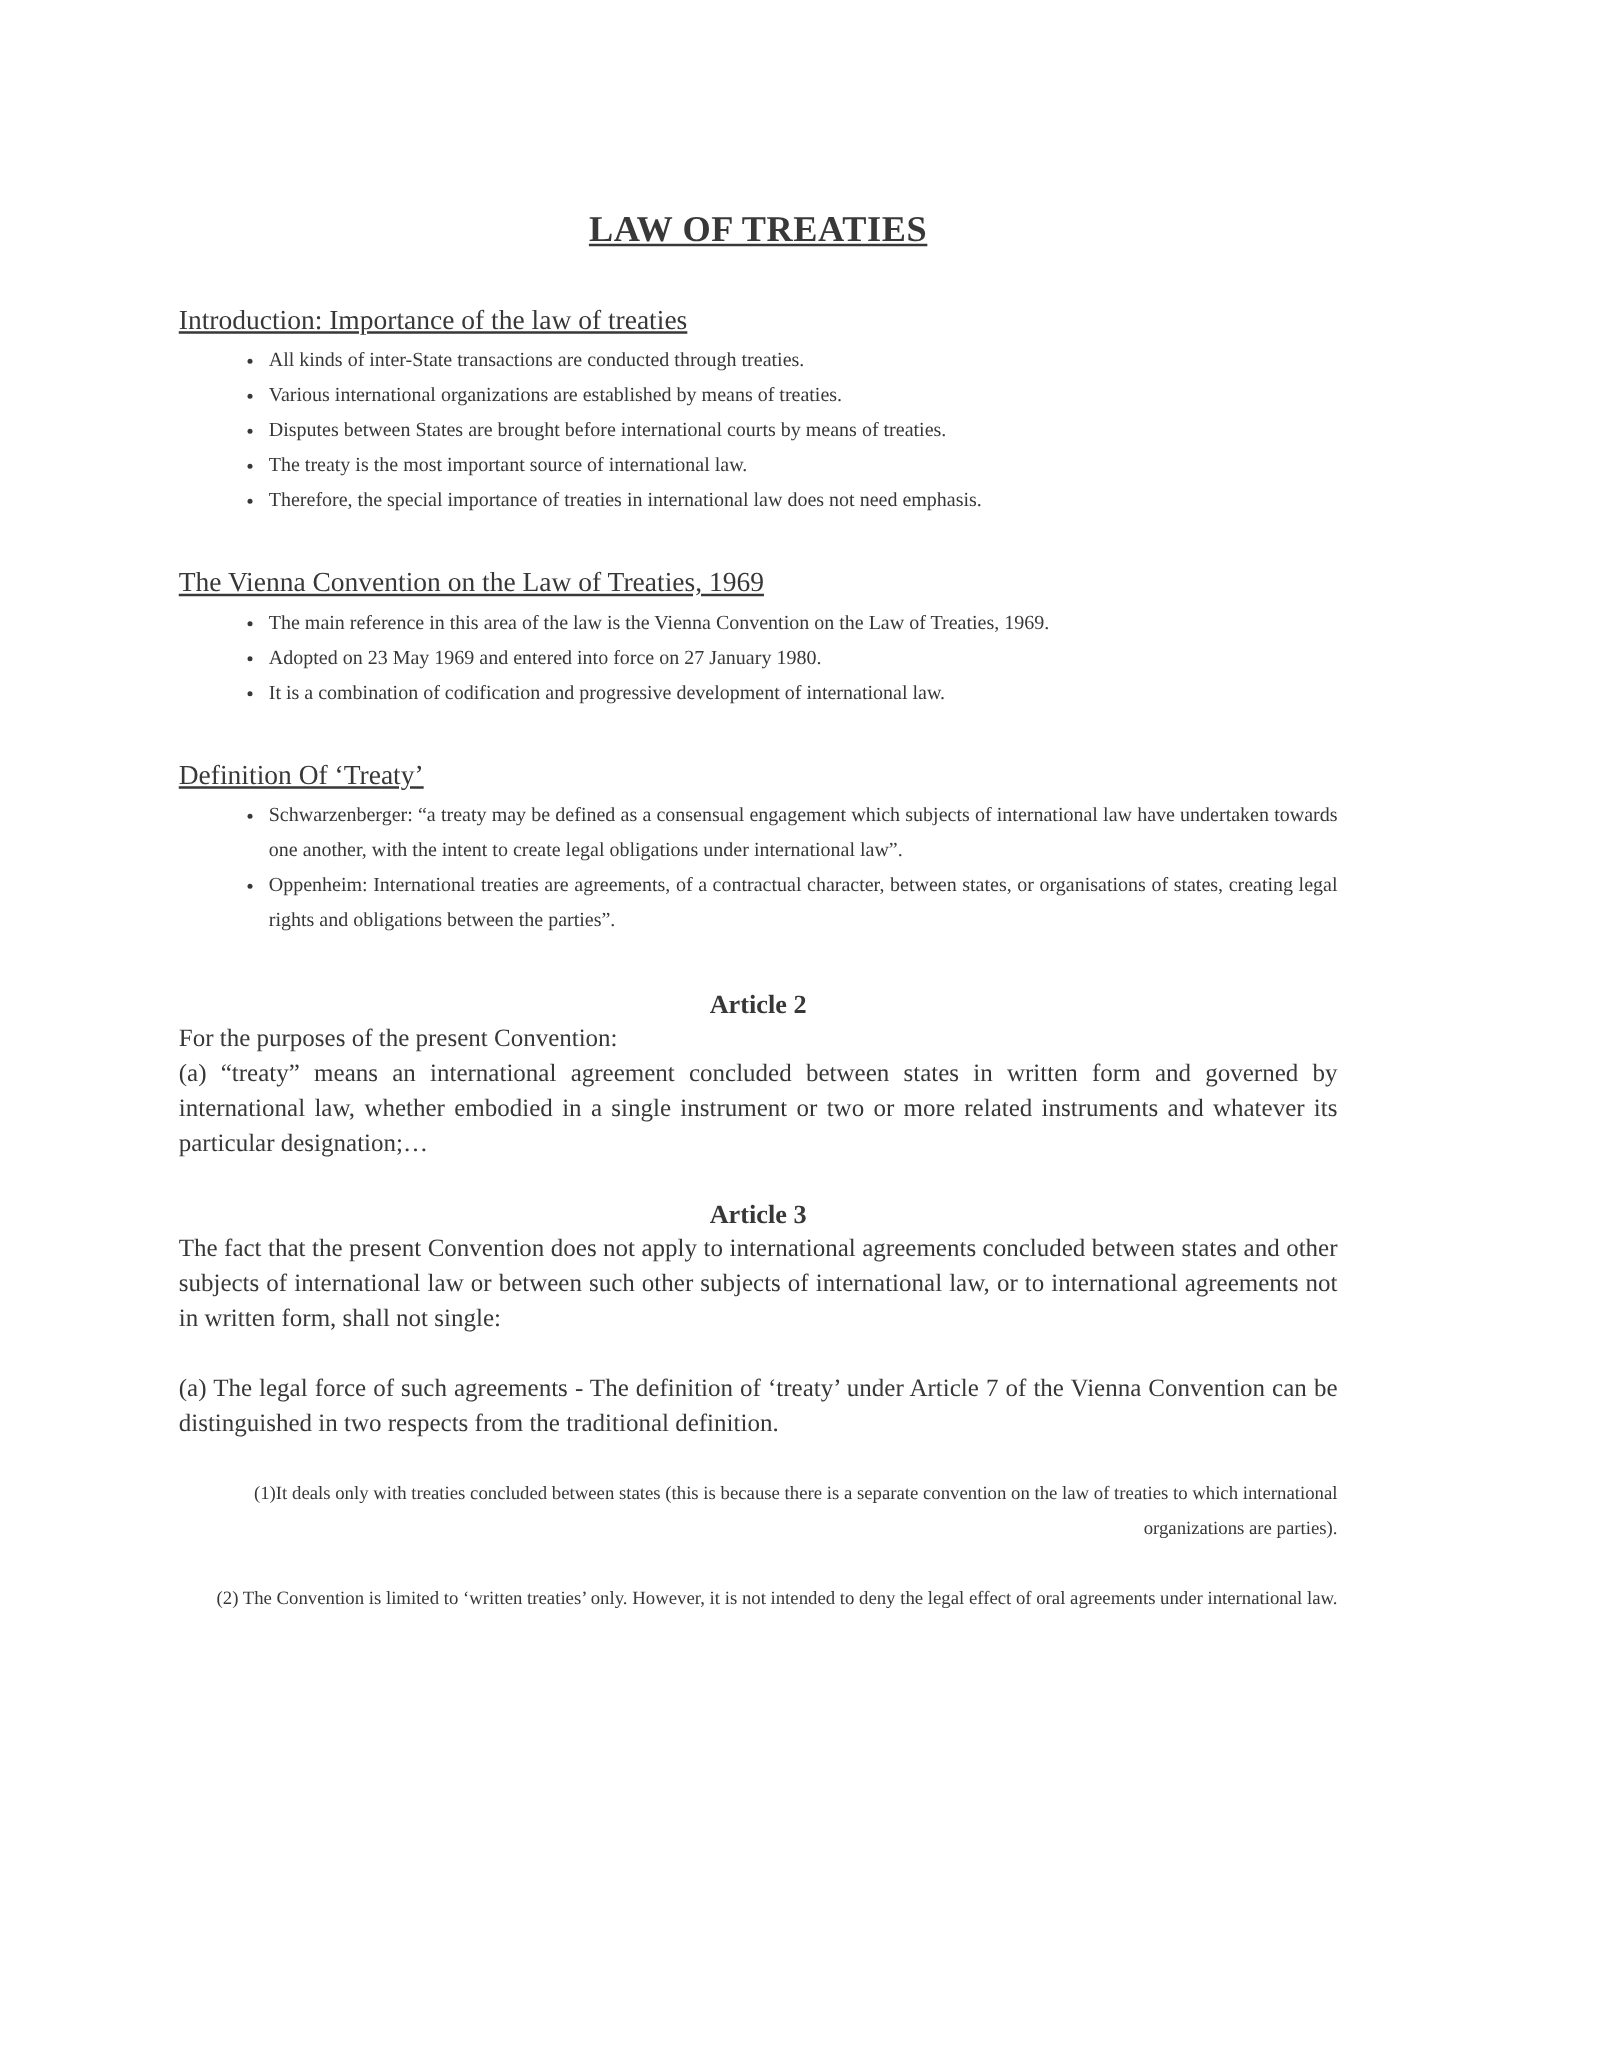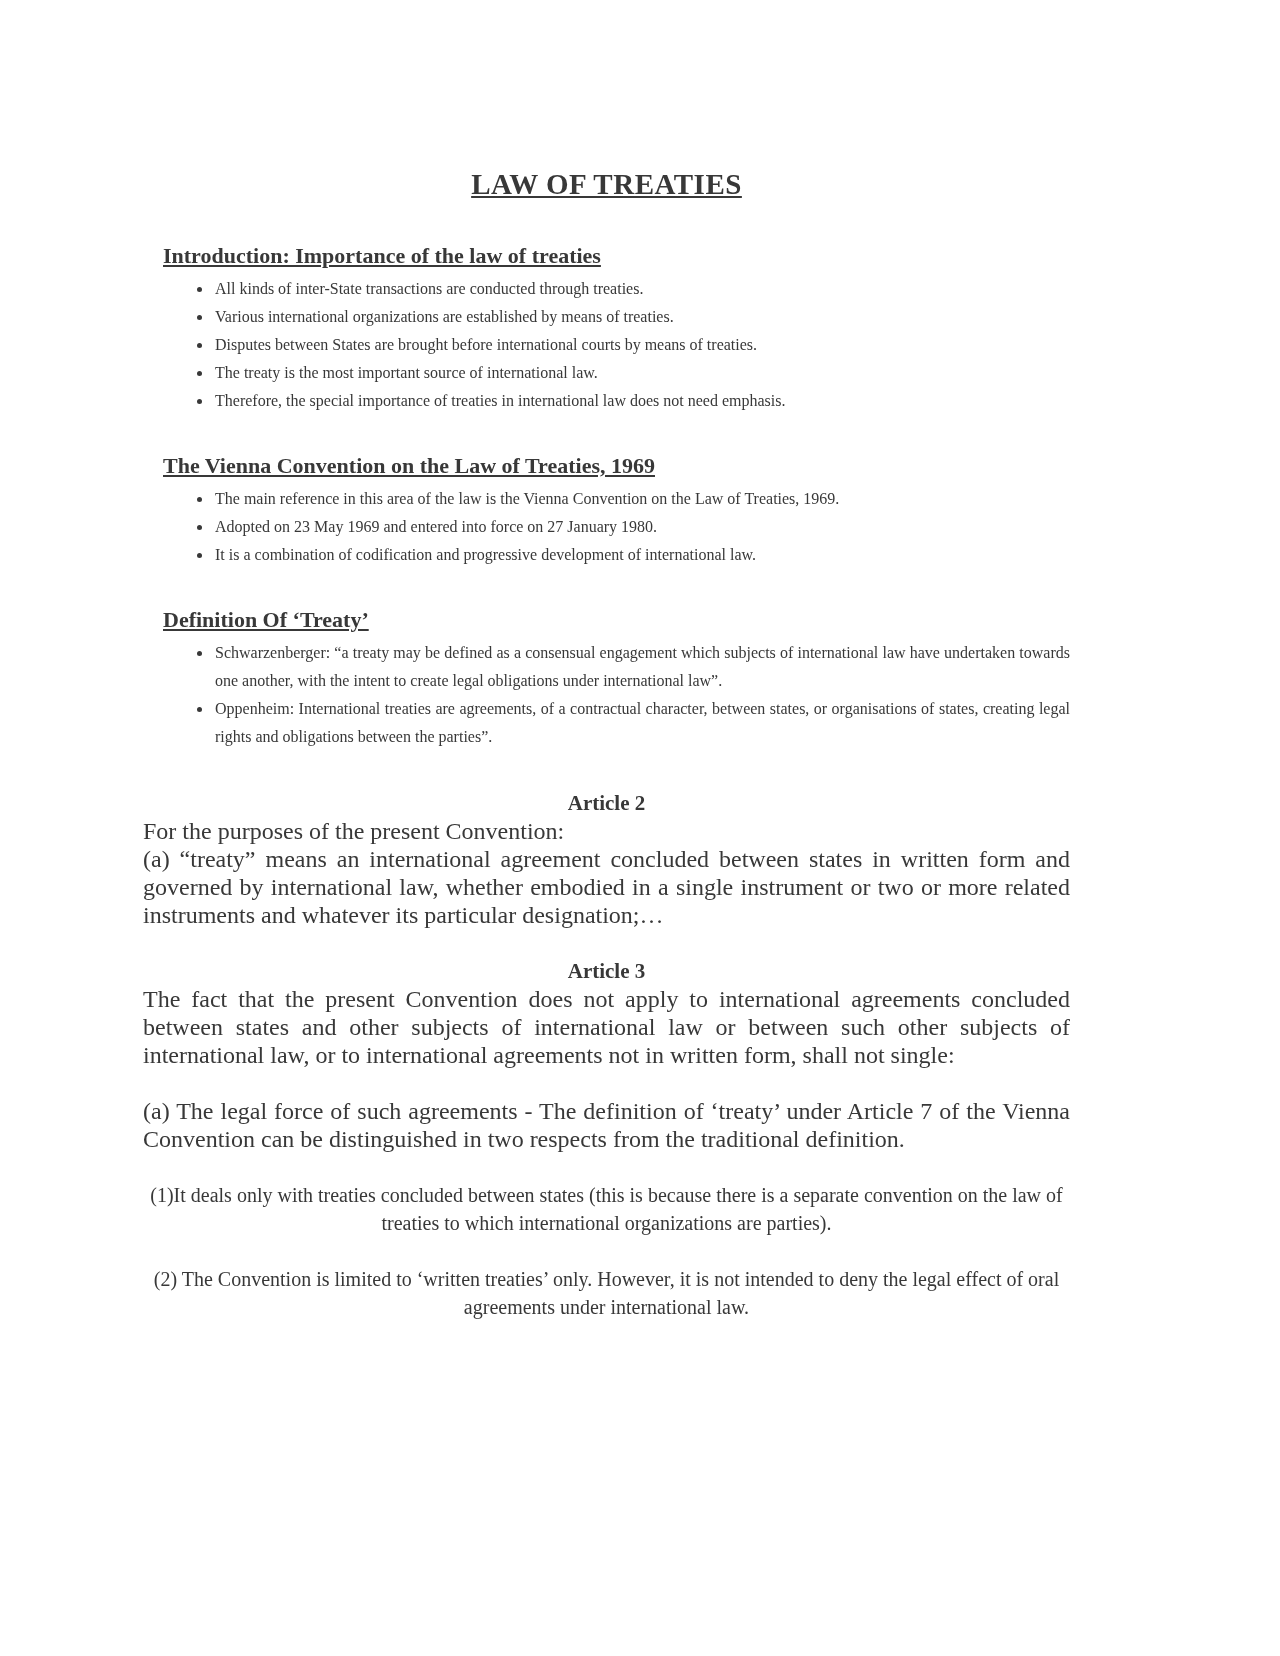--- a/index.html
+++ b/index.html
@@ -19,54 +19,53 @@
     text-align: center;
     font-size: 29px;
     font-weight: bold;
     text-decoration: underline;
     margin-bottom: 42px;
     letter-spacing: 0.5px;
   }
   .section { margin-bottom: 38px; }
   .section-heading {
     font-size: 22px;
-    font-weight: bold;
+    font-weight: normal;
     text-decoration: underline;
     margin-bottom: 6px;
-    margin-left: 20px;
   }
   .bullet-list {
     list-style: disc outside;
     padding-left: 70px;
   }
   .bullet-list li {
     font-size: 16px;
     line-height: 28px;
     text-align: justify;
     padding-left: 2px;
   }
   .article-section { margin-bottom: 26px; }
   .article-heading {
     text-align: center;
     font-size: 21px;
     font-weight: bold;
     line-height: 28px;
     margin-bottom: 0;
   }
   .paragraph {
-    font-size: 24px;
+    font-size: 20px;
     line-height: 28px;
     text-align: justify;
   }
   .paragraph.spaced-before { margin-top: 28px; }
   .indented-point {
-    font-size: 20px;
+    font-size: 15px;
     line-height: 28px;
     margin-top: 28px;
-    text-align: center;
+    text-align: right;
   }
 </style>
 </head>
 <body>
 
 <div class="page">
 
   <h1 class="doc-title">LAW OF TREATIES</h1>
 
   <section class="section">

